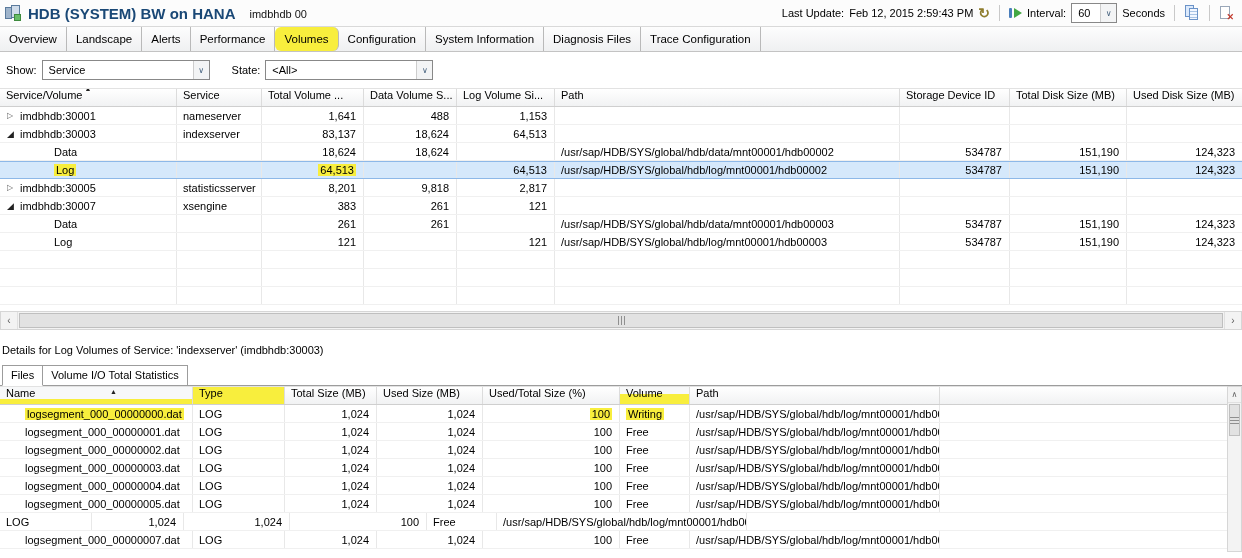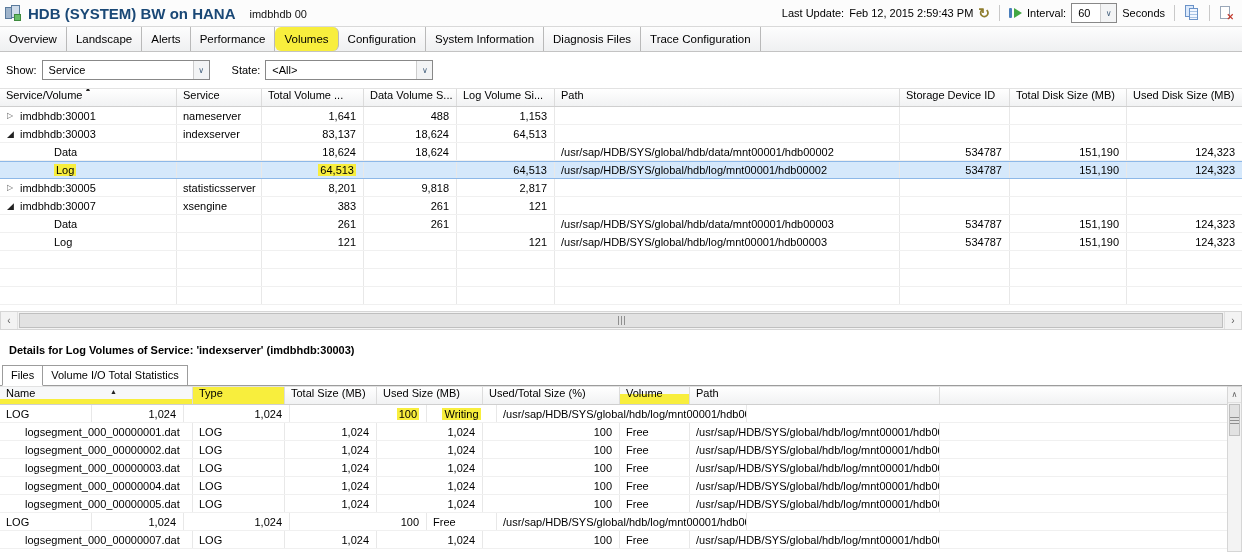--- a/index.html
+++ b/index.html
@@ -78,21 +78,21 @@
   .hgrip { display:flex; gap:2px; } .hgrip i { width:1px; height:9px; background:#8f8f8f; }
   .vscroll { position:absolute; right:0; top:0; width:15px; height:166px; background:#f3f3f3; border:1px solid #d6d6d6; }
   .vbtn { height:16px; display:flex; align-items:center; justify-content:center; color:#5f5f5f;
     font-size:8px; border-bottom:1px solid #e0e0e0; }
   .vthumb { margin:1px; height:32px; background:#e2e2e2; border:1px solid #bfbfbf;
     display:flex; align-items:center; justify-content:center; flex-direction:column; gap:2px; }
   .vthumb i { width:9px; height:1px; background:#8f8f8f; display:block; }
 
   
   .gap12 { height:12px; }
-  .details-title { font-weight:bold; padding:2px 0 4px 9px; height:18px; }
+  .details-title { font-weight:normal; padding:2px 0 4px 2px; height:18px; }
   .subtabs { height:26px; display:flex; align-items:flex-end; border-bottom:1px solid #9c9c9c; padding-left:2px; }
   .stab { border:1px solid #9c9c9c; padding:3px 8px 4px; background:#fff; margin-bottom:-1px;
     border-bottom:1px solid #9c9c9c; white-space:nowrap; cursor:default; }
   .stab.active { border-bottom:1px solid #fff; }
   .stab + .stab { border-left:none; }
   .bottom-wrap { position:relative; }
   .b-grid { width:1227px; }
 </style>
 </head>
 <body>
@@ -345,27 +345,30 @@
         <div class="hcell hl-full" style="width: 92px;">Type</div>
         <div class="hcell r" style="width: 92px;">Total Size (MB)</div>
         <div class="hcell r" style="width: 106px;">Used Size (MB)</div>
         <div class="hcell r" style="width: 137px;">Used/Total Size (%)</div>
         <div class="hcell hl-low" style="width: 70px;">Volume</div>
         <div class="hcell" style="width: 250px;">Path</div>
         <div class="hcell" style="width: 287px;"></div>
       </div>
     <div id="file-rows">
         <div class="trow">
+          <div class="tcell" style="width: 193px; padding-left: 25px;">
+            <span class="hl-chip">logsegment_000_00000000.dat</span>
+          </div>
           <div class="tcell" style="width: 92px;">LOG</div>
           <div class="tcell r" style="width: 92px;">1,024</div>
           <div class="tcell r" style="width: 106px;">1,024</div>
           <div class="tcell r" style="width: 137px;">
             <span class="hl-chip">100</span>
           </div>
-          <div class="tcell" style="width: 70px; justify-content: center;">
+          <div class="tcell" style="width: 70px;">
             <span class="hl-chip">Writing</span>
           </div>
           <div class="tcell" style="width: 250px;">/usr/sap/HDB/SYS/global/hdb/log/mnt00001/hdb00002/</div>
           <div class="tcell" style="width: 287px;"></div>
         </div>
         <div class="trow">
           <div class="tcell" style="width: 193px; padding-left: 25px;">logsegment_000_00000001.dat</div>
           <div class="tcell" style="width: 92px;">LOG</div>
           <div class="tcell r" style="width: 92px;">1,024</div>
           <div class="tcell r" style="width: 106px;">1,024</div>

